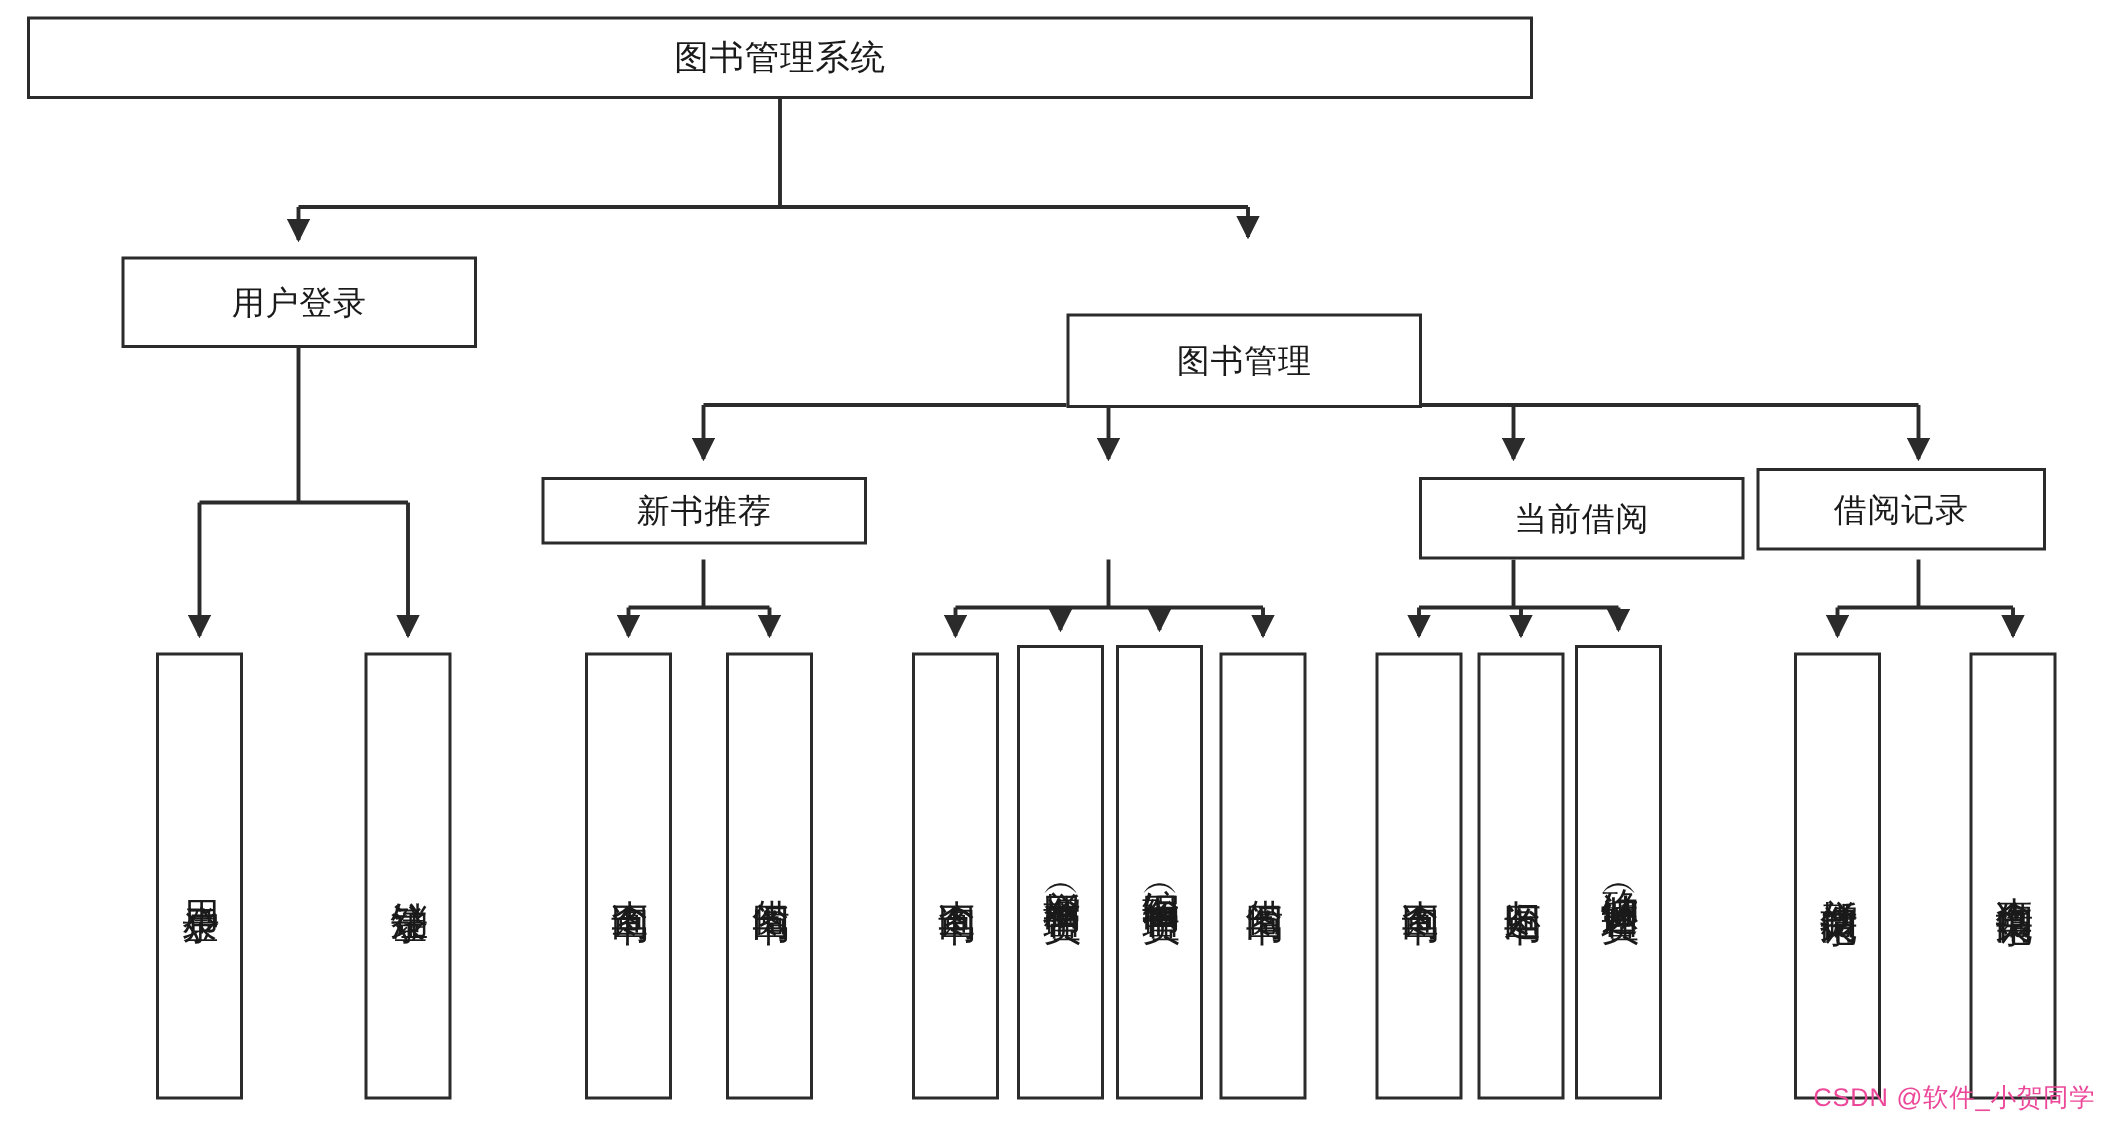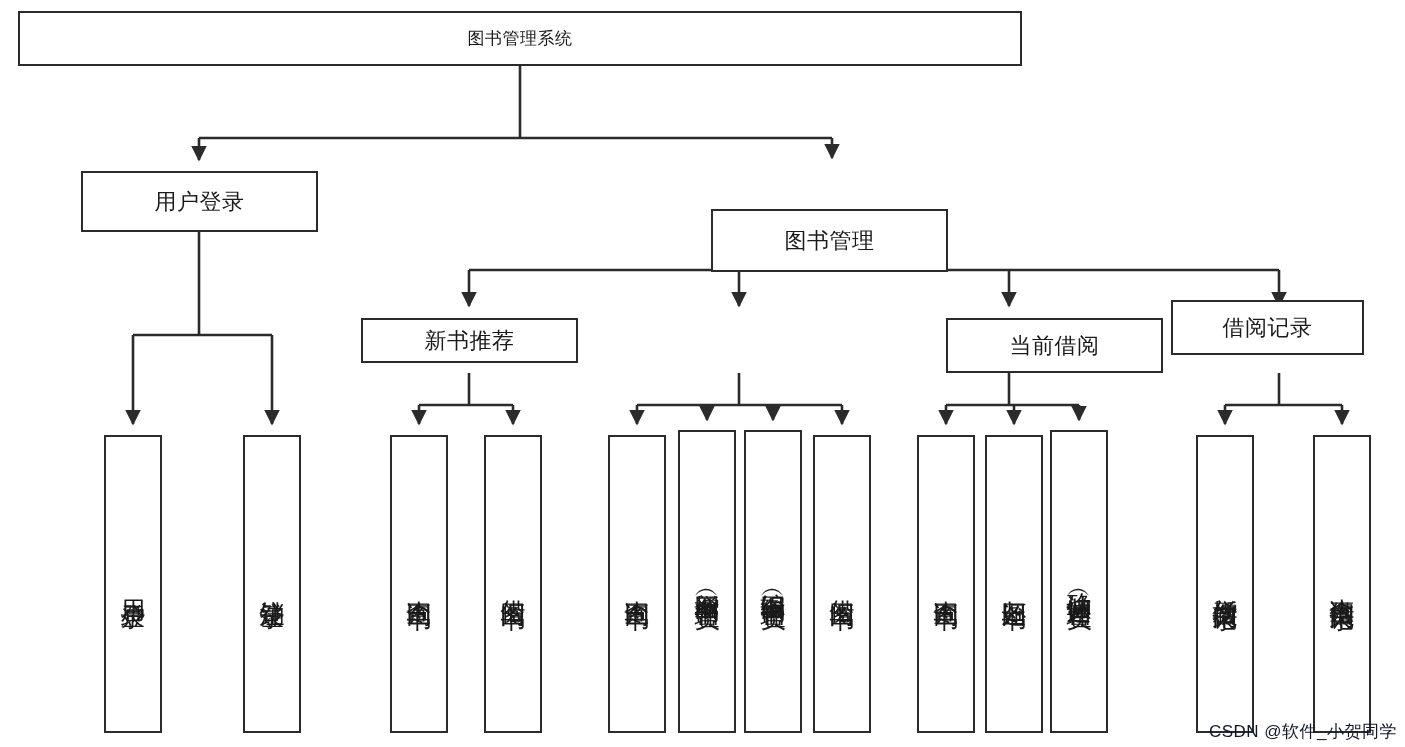--- a/index.html
+++ b/index.html
@@ -24,42 +24,42 @@
     justify-content:center;
     z-index:2;
   }
   .node .label{
     font-size:22px;
     line-height:1.15;
     letter-spacing:0.5px;
     white-space:nowrap;
     color:#1a1a1a;
   }
-  .node.root .label{font-size:17px;}
+  .node.root .label{font-size:23px;}
   .node.leaf{
     border-width:2.5px;
     align-items:center;
     justify-content:center;
     padding:4px 0;
   }
   .node.leaf .label{
     writing-mode:vertical-rl;
     text-orientation:upright;
     font-size:25px;
     line-height:1.08;
     letter-spacing:2px;
     white-space:nowrap;
     text-align:center;
   }
   .watermark{
     position:absolute;
     right:8px;
     bottom:4px;
     font-size:17px;
-    color:#0f172a;
+    color:#ec4899;
     letter-spacing:0.5px;
     z-index:5;
     white-space:nowrap;
   }
 </style>
 </head>
 <body>
 
 <div id="canvas">
 
@@ -123,21 +123,21 @@
   <div class="node" style="left:711px;top:169px;width:237px;height:63px;margin-top:40px;">
     <span class="label">图书管理</span>
   </div>
 
   <div class="node" style="left:361px;top:318px;width:217px;height:45px;">
     <span class="label">新书推荐</span>
   </div>
   <div class="node" style="left:901px;top:318px;width:217px;height:55px;margin-left:45px;">
     <span class="label">当前借阅</span>
   </div>
-  <div class="node" style="left:1171px;top:300px;width:193px;height:55px;">
+  <div class="node" style="left:1171px;top:312px;width:193px;height:55px;">
     <span class="label">借阅记录</span>
   </div>
 
   <div class="node leaf" style="left:104px;top:435px;width:58px;height:298px;">
     <span class="label">用户登录</span>
   </div>
   <div class="node leaf" style="left:243px;top:435px;width:58px;height:298px;">
     <span class="label">注销登录</span>
   </div>
   <div class="node leaf" style="left:390px;top:435px;width:58px;height:298px;">

